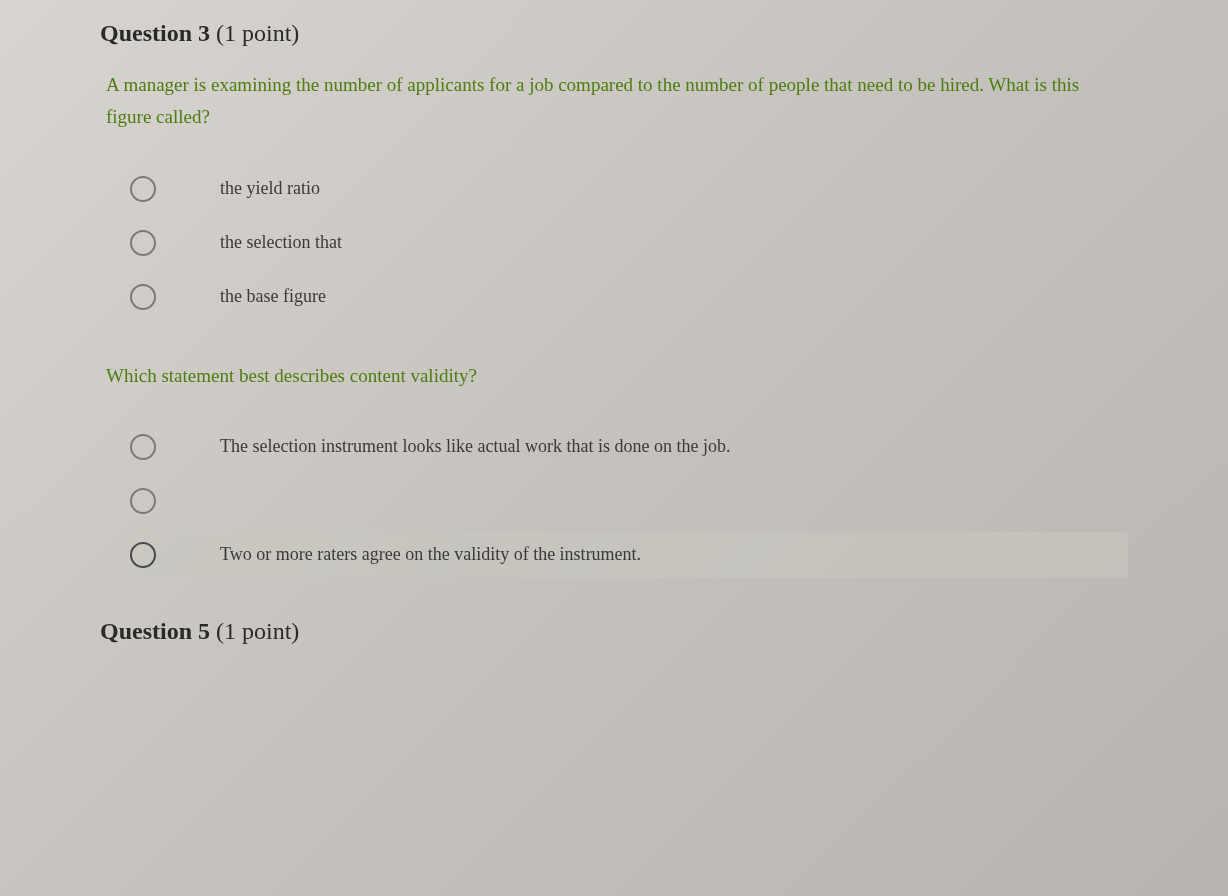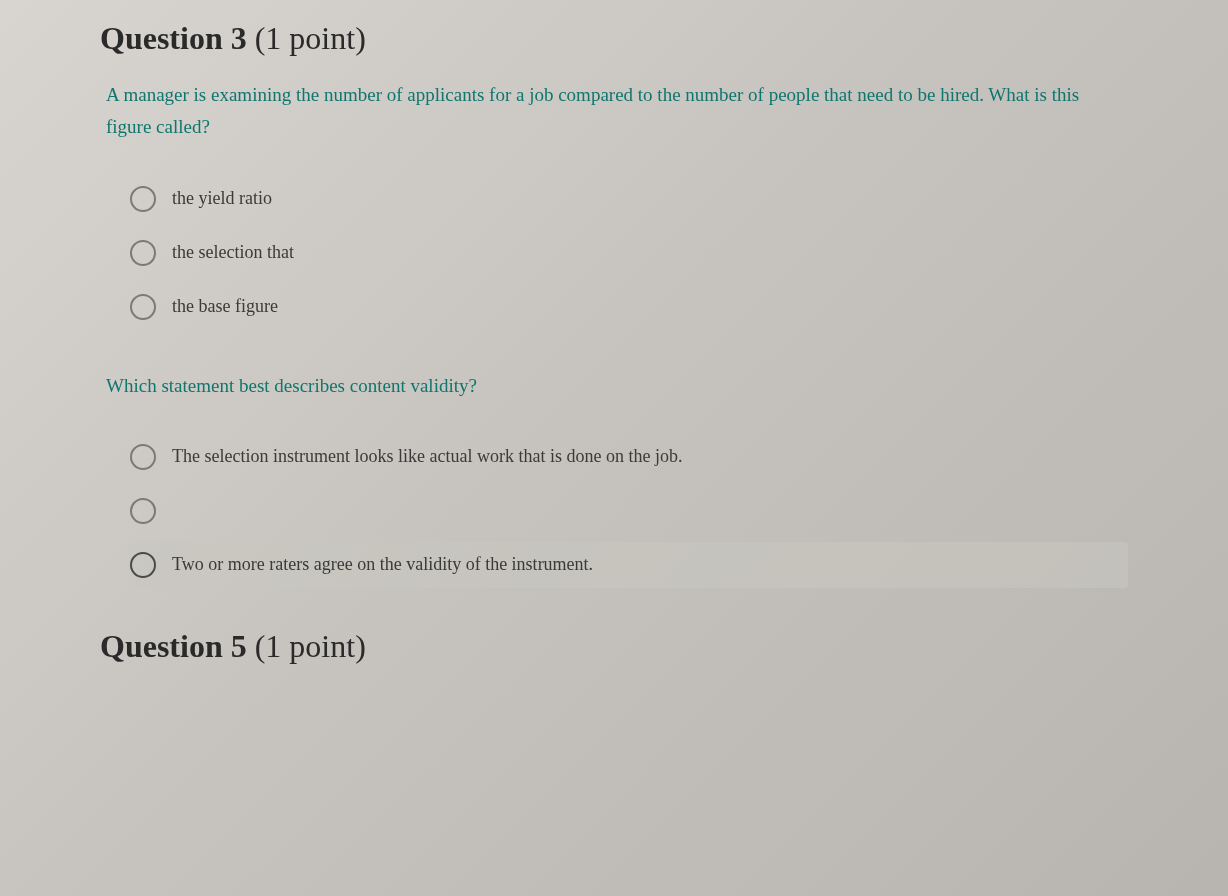--- a/index.html
+++ b/index.html
@@ -13,33 +13,33 @@
       width: 1228px;
       height: 896px;
       padding: 20px 100px 0 100px;
       color: #3a3a3a;
       overflow: hidden;
     }
     .question-block {
       margin-bottom: 40px;
     }
     .question-header {
-      font-size: 32px;
+      font-size: 24px;
       margin-bottom: 22px;
       color: #2a2a2a;
     }
     .question-number {
       font-weight: bold;
     }
     .question-points {
       font-weight: normal;
     }
     .question-text {
       font-size: 19px;
-      color: #0f766e;
+      color: #4d7c0f;
       line-height: 1.7;
       margin-bottom: 32px;
       margin-left: 6px;
     }
     .options {
       margin-left: 30px;
     }
     .option-row {
       display: flex;
       align-items: center;
@@ -61,20 +61,21 @@
       cursor: pointer;
     }
     .option-row.hovered .radio-circle {
       border-color: #4a4a4a;
       border-width: 2.5px;
     }
     .option-label {
       font-size: 18px;
       color: #3a3a3a;
       line-height: 1.4;
+      margin-left: 48px;
     }
     .cursor-overlay {
       position: relative;
     }
   </style>
 </head>
 <body>
 
 <div class="question-block">
   <div class="question-header">

